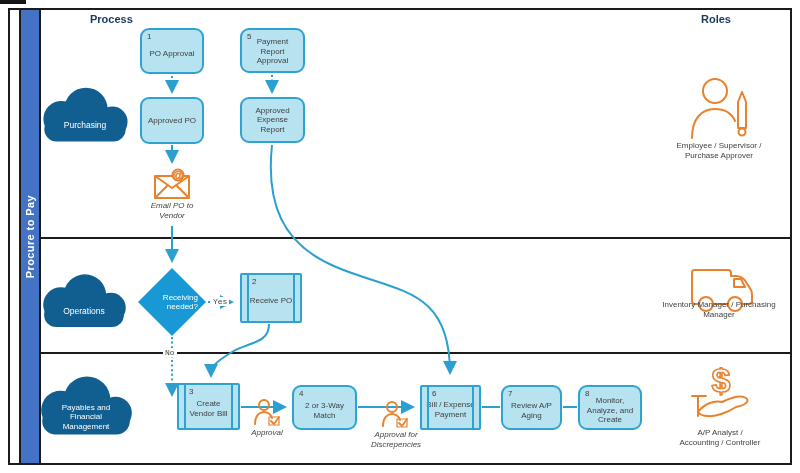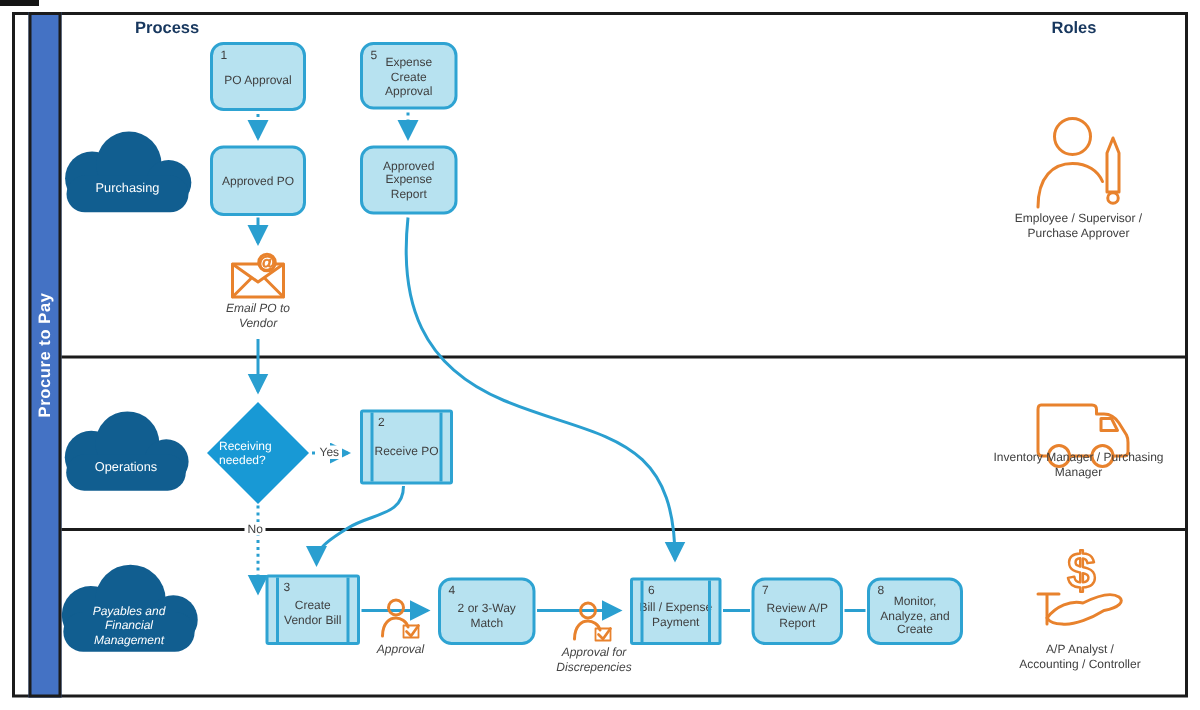--- a/index.html
+++ b/index.html
@@ -21,22 +21,22 @@
   .node{position:absolute;background:var(--fill);border:2px solid var(--stroke);color:var(--ink);display:flex;align-items:center;justify-content:center;text-align:center;font-size:8px;line-height:1.2;}
   .round{border-radius:9px;}
   .sub{border-radius:2px;}
   .node .num{position:absolute;top:2px;left:5px;font-size:8px;}
   .sub .num{left:10px;}
   .node .lbl{padding:8px 4px 2px;}
   .sbar{position:absolute;top:0;bottom:0;width:0;border-left:2px solid var(--stroke);}
   .sbar.l{left:5px;} .sbar.r{right:5px;}
   .diamond{position:absolute;left:138px;top:268px;width:68px;height:68px;display:flex;align-items:center;justify-content:center;}
   .diamond svg{position:absolute;inset:0;}
-  .diamond .dlabel{position:relative;color:#fff;font-size:8px;text-align:left;line-height:1.15;}
-  .flowlabel{position:absolute;font-size:8px;color:#444;text-align:center;line-height:1.15;}
+  .diamond .dlabel{position:relative;color:#fff;font-size:8px;text-align:right;line-height:1.15;}
+  .flowlabel{position:absolute;font-size:8px;color:#444;text-align:center;line-height:1.15;font-family:Liberation Mono, monospace;}
   .tag{background:#fff;padding:0 2px;}
   .conn{stroke:var(--line);fill:none;stroke-width:2px;}
   .dash{stroke-dasharray:2 2.6;}
   .arrowhead{fill:var(--line);}
   .oicon{position:absolute;}
   .oicon svg{width:100%;height:100%;stroke:var(--orange);fill:none;stroke-width:2px;stroke-linejoin:round;stroke-linecap:round;}
   .olabel{position:absolute;font-size:8px;color:#444;text-align:center;line-height:1.2;font-style:italic;}
   .rolelabel{position:absolute;font-size:8px;color:#404040;text-align:center;line-height:1.25;}
   svg.connectors{position:absolute;left:0;top:0;width:800px;height:473px;pointer-events:none;}
 </style>
@@ -82,21 +82,21 @@
   </div>
   <div class="cloud" style="left:30px;top:374px;width:112px;height:68px;">
     <svg viewBox="0 0 110 64">
       <g fill="var(--navy)">
           <circle cx="30" cy="34" r="19"></circle>
           <circle cx="56" cy="24" r="23"></circle>
           <circle cx="84" cy="37" r="16"></circle>
           <rect x="12" y="32" width="86" height="26" rx="13"></rect>
         </g>
     </svg>
-    <div class="clabel" style="width:76px;font-size:8px;font-style:italic;">Payables and Financial Management</div>
+    <div class="clabel" style="width:76px;font-size:8px;">Payables and Financial Management</div>
   </div>
 
   <svg class="connectors">
     <defs>
       <marker id="arr" markerWidth="8" markerHeight="8" refX="6" refY="3.5" orient="auto">
         <path class="arrowhead" d="M0,0 L7,3.5 L0,7 Z"></path>
       </marker>
     </defs>
     <path class="conn dash" d="M172,76 L172,92" marker-end="url(#arr)"></path>
     <path class="conn dash" d="M272,75 L272,92" marker-end="url(#arr)"></path>
@@ -114,21 +114,21 @@
 
   <div class="node round" style="left:140px;top:28px;width:64px;height:46px;">
     <span class="num">1</span>
     <span class="lbl">PO Approval</span>
   </div>
   <div class="node round" style="left:140px;top:97px;width:64px;height:47px;">
     <span class="lbl" style="padding-top:2px;">Approved PO</span>
   </div>
   <div class="node round" style="left:240px;top:28px;width:65px;height:45px;">
     <span class="num">5</span>
-    <span class="lbl" style="padding-top:4px;">Expense Create Approval</span>
+    <span class="lbl" style="padding-top:4px;">Payment Report Approval</span>
   </div>
   <div class="node round" style="left:240px;top:97px;width:65px;height:46px;">
     <span class="lbl" style="padding-top:2px;">Approved Expense Report</span>
   </div>
 
   <div class="oicon" style="left:152px;top:167px;width:40px;height:33px;">
     <svg viewBox="0 0 40 33" stroke-width="1.6">
       <rect x="3" y="9" width="34" height="22" rx="1"></rect>
       <path d="M3,9 L20,21 L37,9"></path>
       <path d="M3,31 L15,19 M37,31 L25,19"></path>
@@ -165,21 +165,21 @@
     <span class="lbl" style="padding:8px 6px 2px;">2 or 3-Way Match</span>
   </div>
   <div class="node sub" style="left:420px;top:385px;width:61px;height:45px;">
     <div class="sbar l"></div>
       <div class="sbar r"></div>
     <span class="num">6</span>
     <span class="lbl" style="padding-top:7px;">Bill / Expense Payment</span>
   </div>
   <div class="node round" style="left:501px;top:385px;width:61px;height:45px;">
     <span class="num">7</span>
-    <span class="lbl" style="padding:8px 6px 2px;">Review A/P Report</span>
+    <span class="lbl" style="padding:8px 6px 2px;">Review A/P Aging</span>
   </div>
   <div class="node round" style="left:578px;top:385px;width:64px;height:45px;">
     <span class="num">8</span>
     <span class="lbl" style="padding:8px 2px 2px;">Monitor, Analyze, and Create</span>
   </div>
 
   <div class="oicon" style="left:252px;top:398px;width:30px;height:28px;">
     <svg viewBox="0 0 30 28" stroke-width="1.6">
       <circle cx="12" cy="7" r="5"></circle>
       <path d="M3,26 C3,17 8,14 12,14 C15,14 19,16 20,20"></path>

